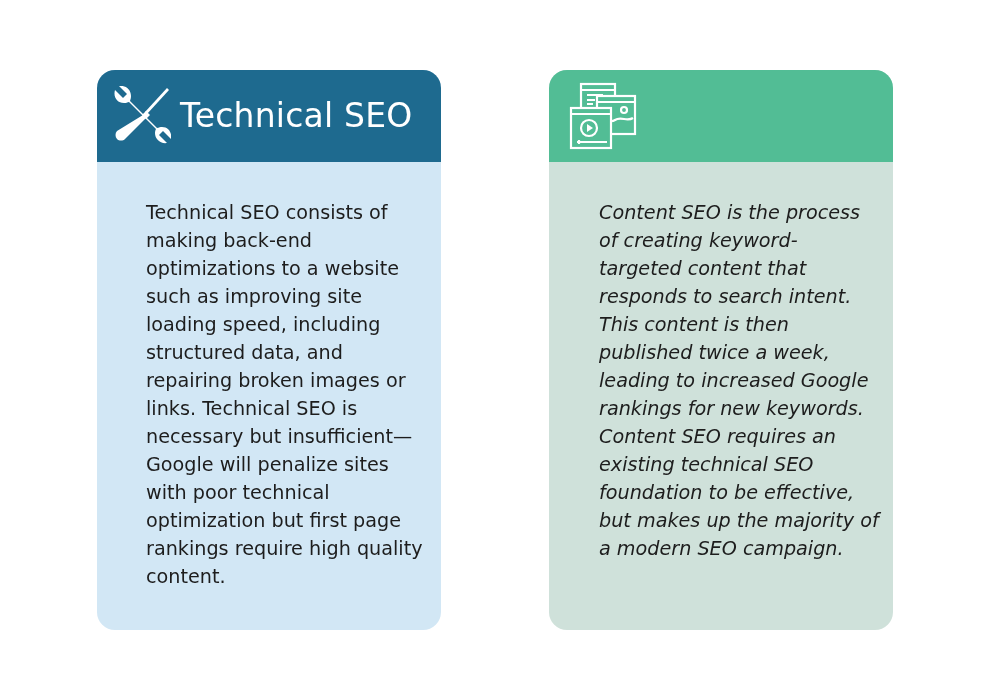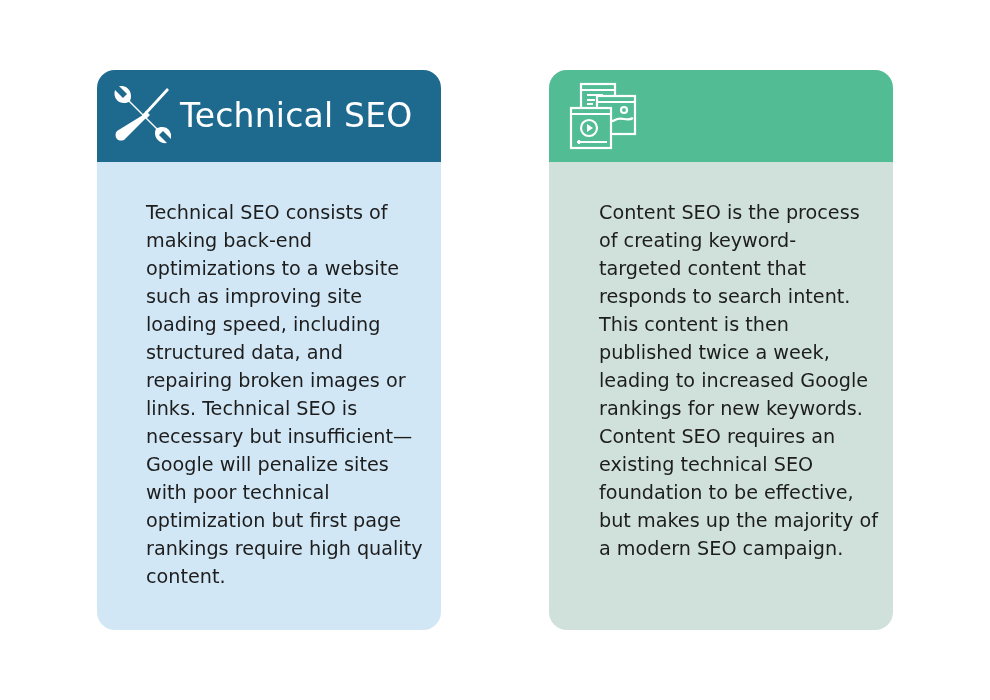--- a/index.html
+++ b/index.html
@@ -6,21 +6,21 @@
   body{width:990px;height:700px;background:#ffffff;position:relative;overflow:hidden;font-family:"DejaVu Sans","Liberation Sans",sans-serif;}
   .card{position:absolute;top:70px;width:344px;height:560px;border-radius:18px;overflow:hidden;}
   .card.left{left:97px;background:var(--bodyL);}
   .card.right{left:549px;background:var(--bodyR);}
   .hdr{height:92px;display:flex;align-items:center;position:relative;}
   .hdr .icon{position:absolute;}
   .hdr .title{position:absolute;color:#ffffff;font-size:33px;font-weight:normal;letter-spacing:0.2px;white-space:nowrap;top:26px;}
   .body{padding:0;position:relative;}
   .body p{margin:16px;position:absolute;top:21px;color:#1d1d1d;font-size:19.2px;line-height:28px;white-space:pre-line;}
   .left .body p{left:33px;width:290px;}
-  .right .body p{left:34px;width:300px;}
+  .right .body p{left:34px;width:300px;font-style:italic;}
 </style>
 </head>
 <body>
 
 <div class="card left" style="--bodyL:#d2e7f5;">
   <div class="hdr" style="background:#1e6a8f;">
     <span class="icon" style="left:12px;top:16px;">
       <svg width="62" height="60" viewBox="0 0 62 60">
         <g fill="#ffffff">
 

